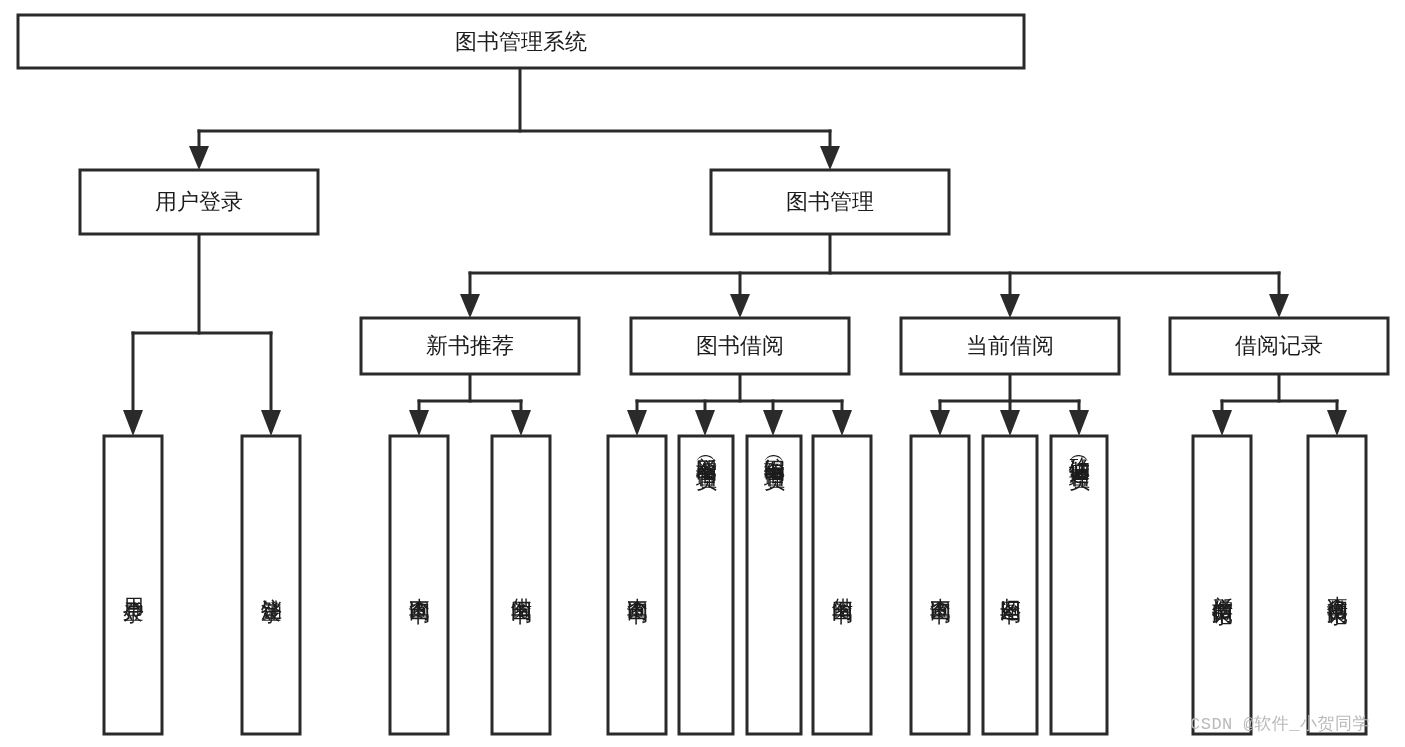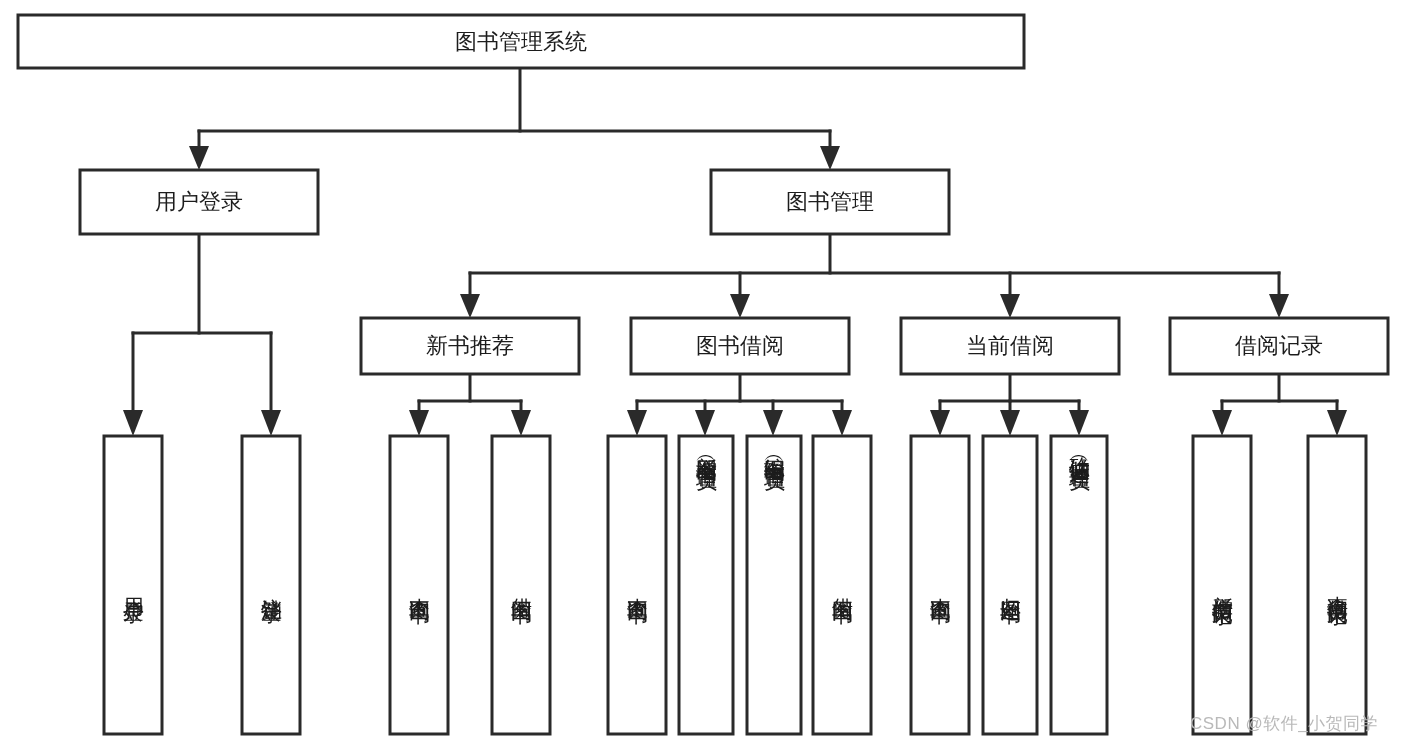--- a/index.html
+++ b/index.html
@@ -196,15 +196,15 @@
   <div class="node-label-v" style="left:747px; top:440px; width:54px; height:290px; justify-content:flex-start;">编辑图书（管理员）</div>
   <div class="node-label-v" style="left:813px; top:436px; width:58px; height:298px;">借阅图书</div>
 
   <div class="node-label-v" style="left:911px; top:436px; width:58px; height:298px;">查询图书</div>
   <div class="node-label-v" style="left:983px; top:436px; width:54px; height:298px;">归还图书</div>
   <div class="node-label-v" style="left:1051px; top:440px; width:56px; height:290px; justify-content:flex-start;">确认归还（管理员）</div>
 
   <div class="node-label-v" style="left:1193px; top:436px; width:58px; height:298px;">新增借阅记录</div>
   <div class="node-label-v" style="left:1308px; top:436px; width:58px; height:298px;">查询借阅记录</div>
 
-  <div class="watermark" style="left:1190px; top:712px;">CSDN @软件_小贺同学</div>
+  <div class="watermark" style="left:1190px; top:712px;font-family:Liberation Mono, monospace;">CSDN @软件_小贺同学</div>
 
 </div>
 
 </body></html>

